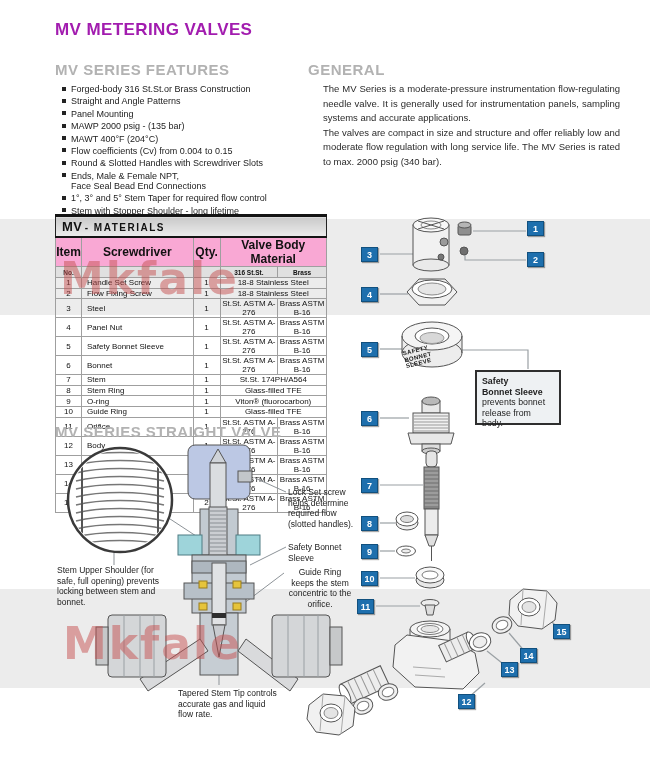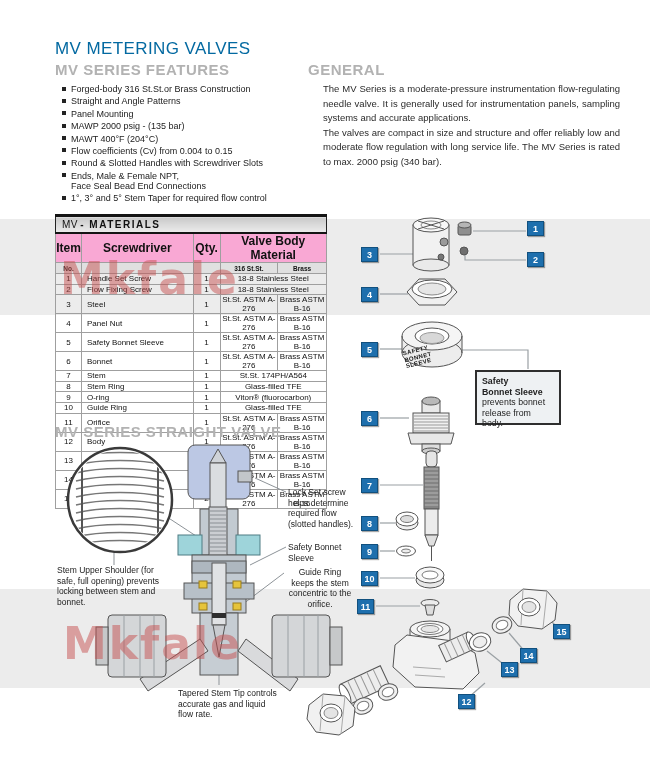--- a/index.html
+++ b/index.html
@@ -2,42 +2,42 @@
 <html><head>
 <meta charset="utf-8">
 <style>
   html,body{margin:0;padding:0;background:#fff;}
   .page{position:relative;width:650px;height:782px;background:#fff;overflow:hidden;
         font-family:"Liberation Sans",sans-serif;color:#1c1c1c;}
   .band{position:absolute;left:0;width:650px;background:#ececec;z-index:0;}
   .band1{top:219px;height:96px;}
   .band2{top:589px;height:99px;}
   .content{position:absolute;inset:0;z-index:10;}
-  .page-title{position:absolute;left:55px;top:39px;font-size:17px;font-weight:normal;
-              letter-spacing:.4px;color:#0369a1;margin:0;}
+  .page-title{position:absolute;left:55px;top:20px;font-size:17px;font-weight:bold;
+              letter-spacing:.4px;color:#a21caf;margin:0;}
   .sec-heading{position:absolute;font-size:15px;font-weight:bold;color:#b2b2b2;
                letter-spacing:.5px;margin:0;}
   .h-features{left:55px;top:61px;}
   .h-general{left:308px;top:61px;}
   .h-straight{left:55px;top:423px;}
   
   .features{position:absolute;left:62px;top:84px;width:260px;margin:0;padding:0;list-style:none;}
   .features li{position:relative;padding-left:9px;font-size:9px;line-height:10px;
                margin-bottom:2.4px;color:#222;white-space:pre-line;}
   .features li::before{content:"";position:absolute;left:0;top:2.5px;width:4px;height:4px;background:#222;}
   
   .general-text{position:absolute;left:323px;top:82px;width:297px;}
   .general-text p{margin:0;font-size:9.5px;line-height:14.6px;text-align:justify;color:#2b2b2b;}
   
   .materials{position:absolute;left:55px;top:214px;width:272px;border-collapse:collapse;
              font-size:8px;color:#111;}
   .materials td,.materials th{border:1px solid #9f9f9f;padding:0;}
   .materials .title-row th{border:1px solid #222;border-top:3px solid #141414;border-bottom:2px solid #141414;
              background:linear-gradient(#c9c9c9,#ececec);text-align:left;padding:2px 0 2px 6px;}
-  .materials .t-mv{font-size:10px;font-weight:normal;letter-spacing:.5px;}
+  .materials .t-mv{font-size:13px;font-weight:bold;letter-spacing:.5px;}
   .materials .t-rest{font-size:10px;font-weight:bold;letter-spacing:1.5px;}
   .materials .hdr th{background:#f9a8d4;font-size:12px;font-weight:bold;height:13px;}
   .materials .sub th{background:#e0e0e0;font-size:6.5px;font-weight:bold;height:10px;}
   .materials td{height:9.6px;text-align:center;background:transparent;}
   .materials .c-comp{text-align:left;padding-left:5px;}
   
   svg.diagram{position:absolute;}
   .cross-section{left:42px;top:443px;width:310px;height:302px;}
   .exploded{left:295px;top:205px;width:355px;height:575px;}
   
@@ -75,20 +75,21 @@
       <li>Forged-body 316 St.St.or Brass Construction</li>
       <li>Straight and Angle Patterns</li>
       <li>Panel Mounting</li>
       <li>MAWP 2000 psig - (135 bar)</li>
       <li>MAWT 400°F (204°C)</li>
       <li>Flow coefficients (Cv) from 0.004 to 0.15</li>
       <li>Round &amp; Slotted Handles with Screwdriver Slots</li>
       <li>Ends, Male &amp; Female NPT,
 Face Seal Bead End Connections</li>
       <li>1°, 3° and 5° Stem Taper for required flow control</li>
+      <li>Stem with Stopper Shoulder - long lifetime</li>
     </ul>
 
     <h2 class="sec-heading h-general">GENERAL</h2>
     <div class="general-text">
       <p>The MV Series is a moderate-pressure instrumentation flow-regulating needle valve. It is generally used for instrumentation panels, sampling systems and accurate applications.</p>
       <p>The valves are compact in size and structure and offer reliably low and moderate flow regulation with long service life. The MV Series is rated to max. 2000 psig (340 bar).</p>
     </div>
 
     <table class="materials">
       <colgroup>

